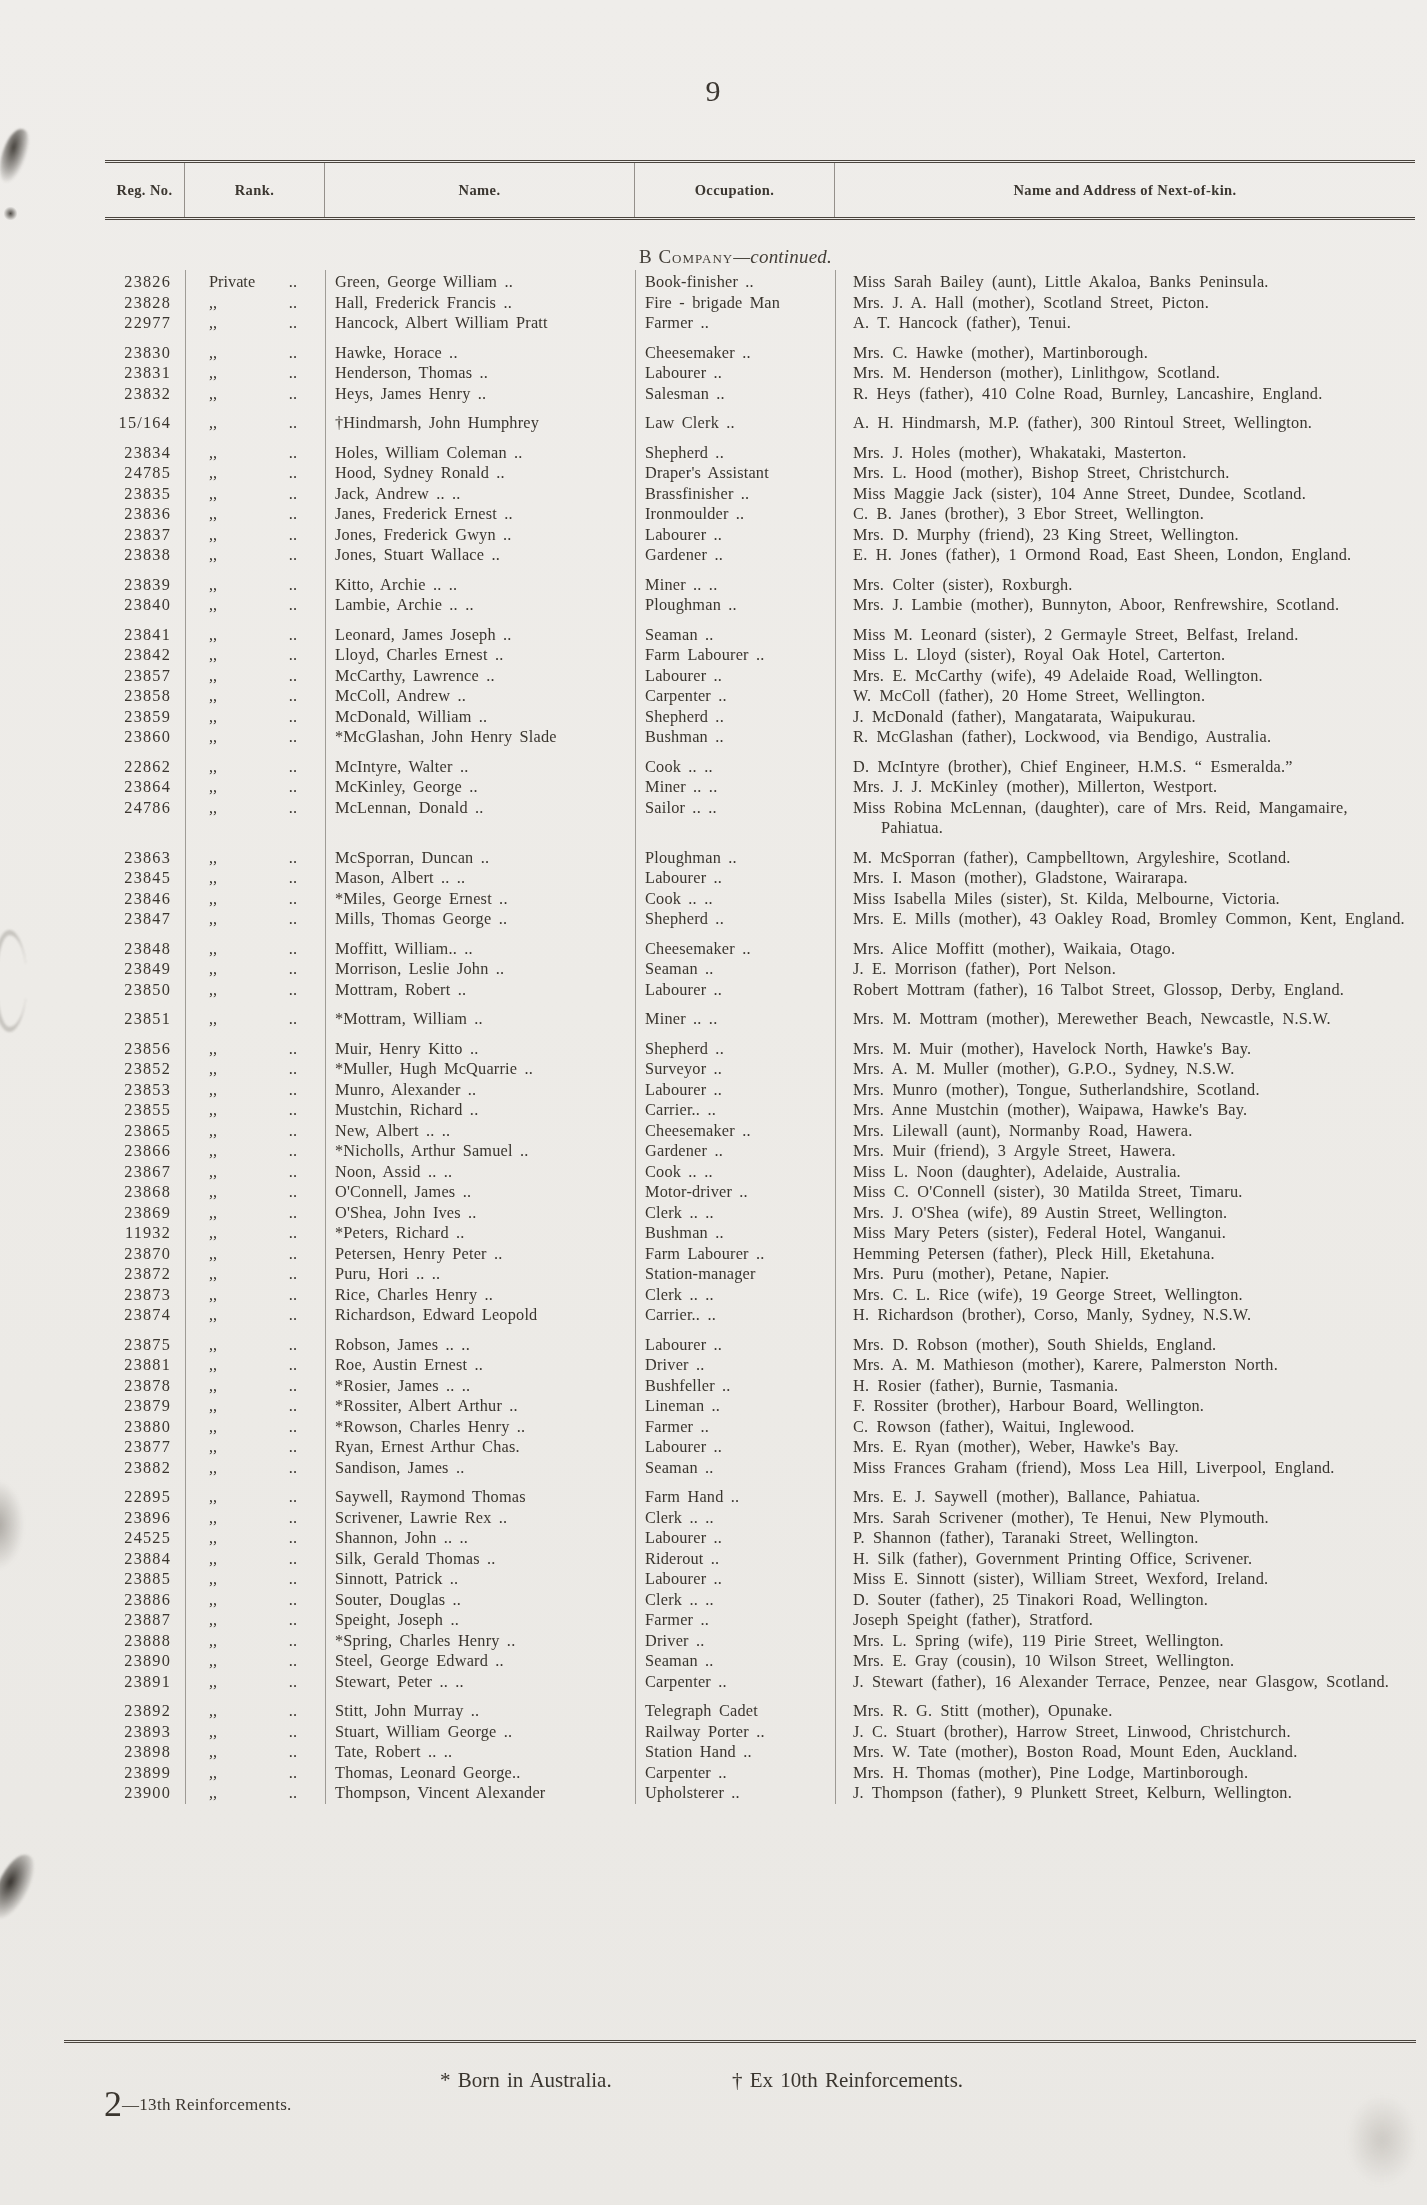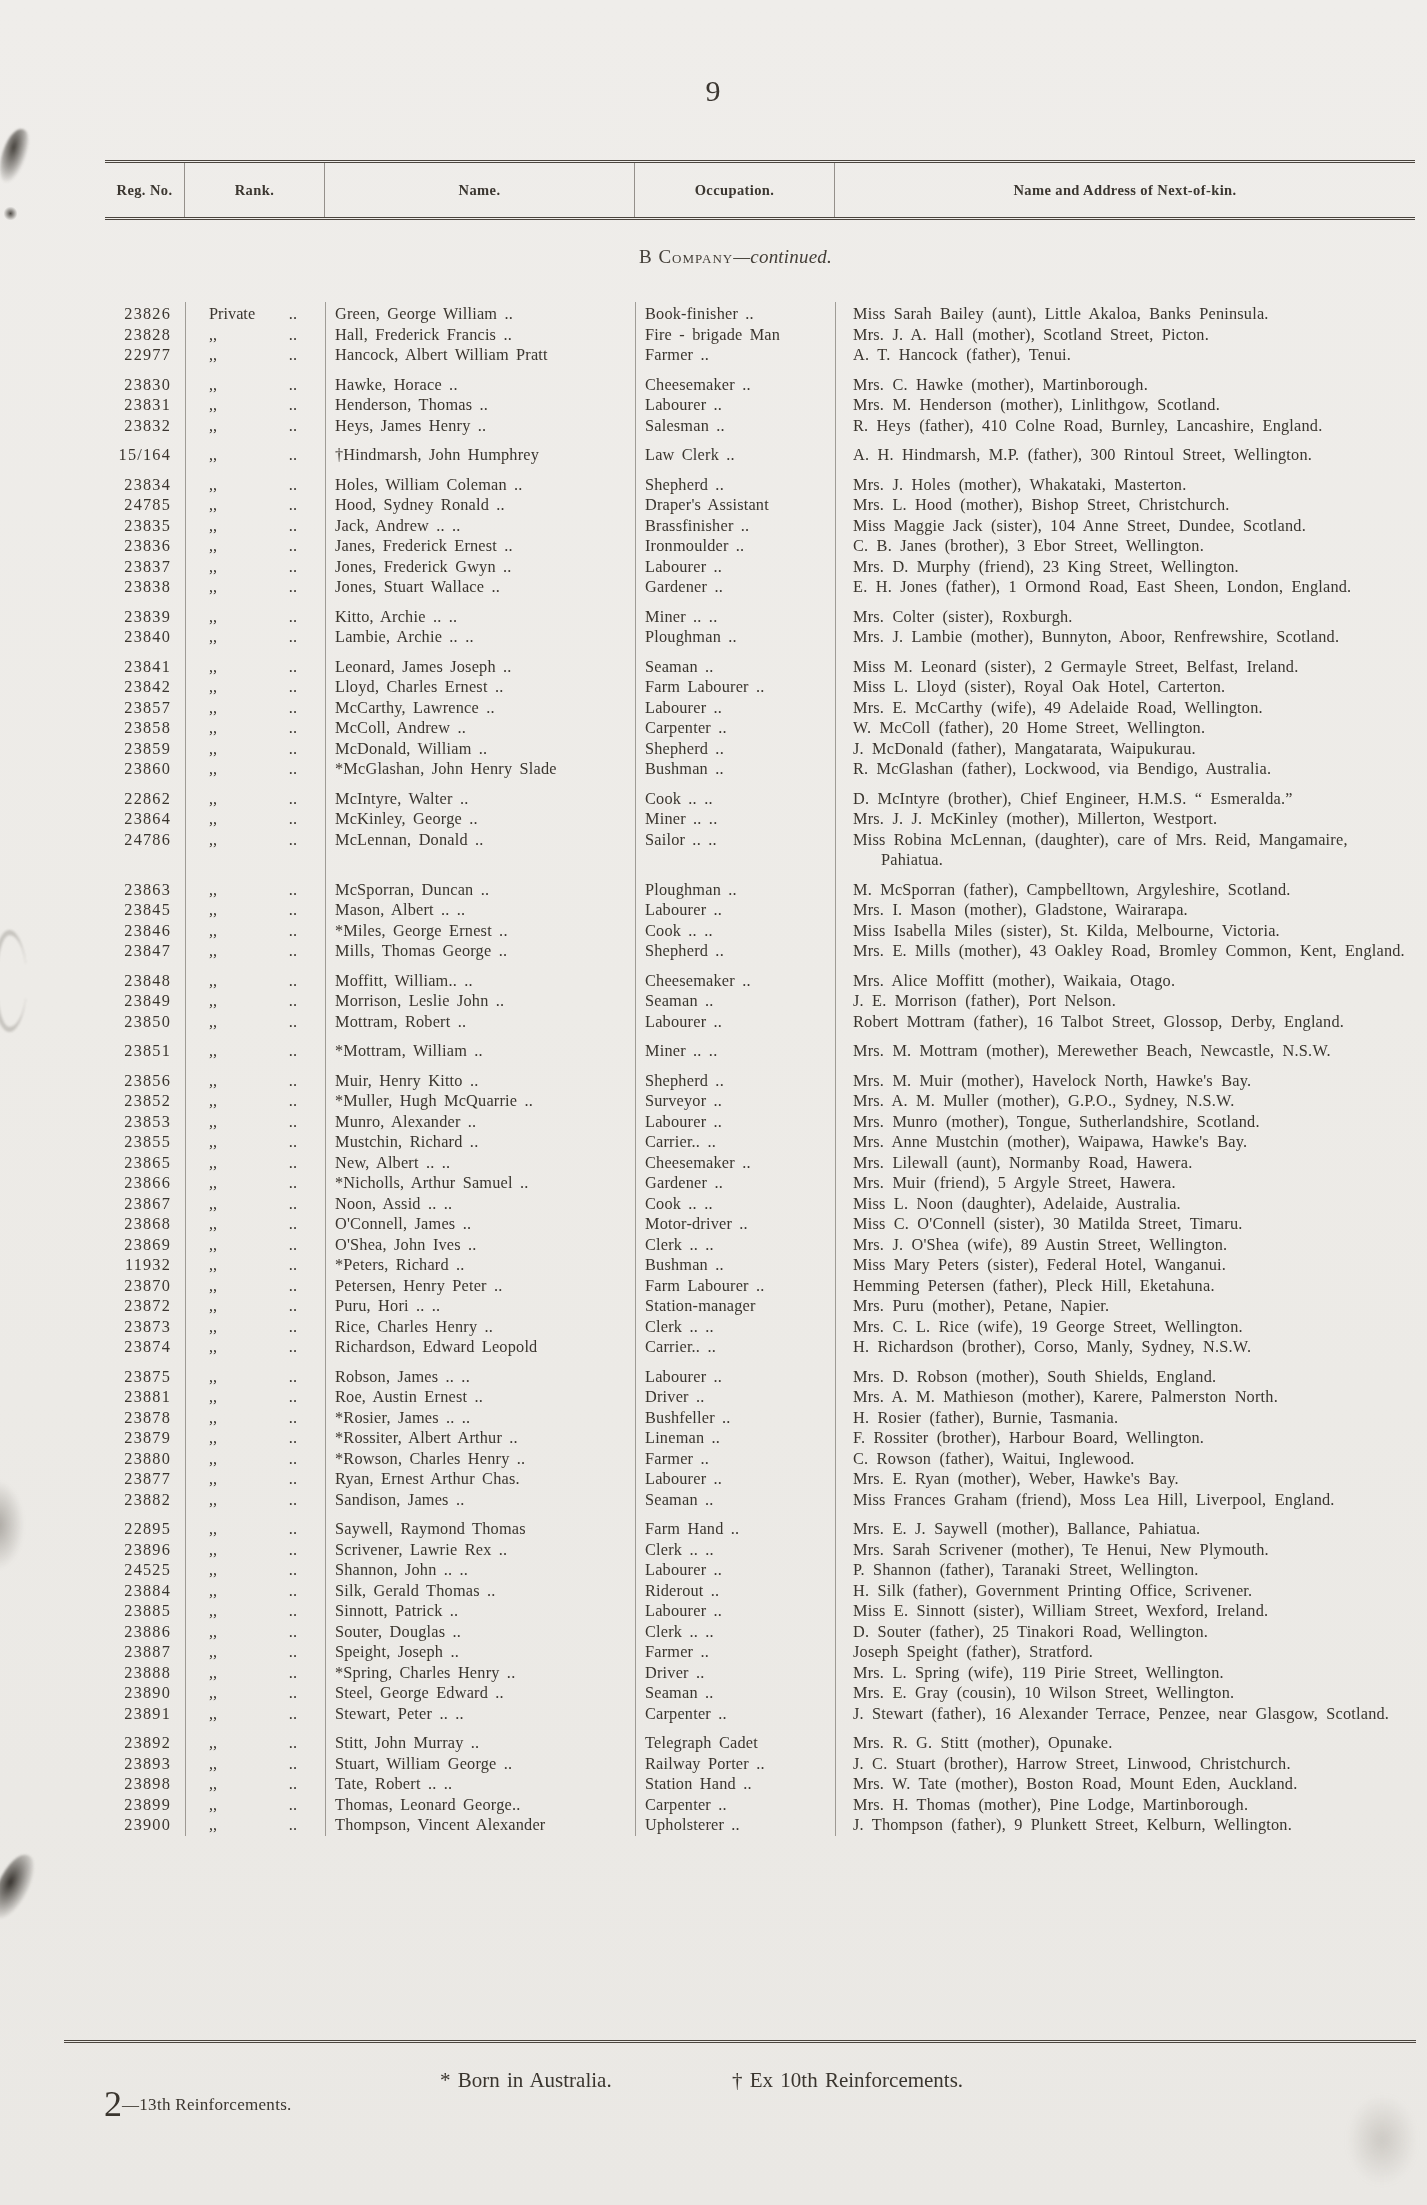--- a/index.html
+++ b/index.html
@@ -21,21 +21,21 @@
     border-right:1px solid rgba(74,68,61,.55);}
   .th:last-child{border-right:none;}
   
   .title-batt{position:absolute;top:230px;left:0;right:0;text-align:center;
     font-size:21px;letter-spacing:1.2px;color:#433e37;}
   .title-comp{position:absolute;top:246px;left:0;right:0;text-align:center;
     font-size:19px;letter-spacing:.8px;color:#433e37;padding-left:44px;}
   .smallcaps{font-variant:small-caps;letter-spacing:1px;}
   .cont{font-style:italic;letter-spacing:.2px;}
   
-  .tbody{position:absolute;left:105px;top:304px;width:1310px;}
+  .tbody{position:absolute;left:105px;top:272px;width:1310px;}
   .vline{position:absolute;top:-2px;bottom:0;width:1px;background:rgba(74,68,61,.48);}
   .vl1{left:80px}.vl2{left:220px}.vl3{left:530px}.vl4{left:730px}
   .row{display:grid;grid-template-columns:80px 140px 310px 200px 1fr;
     align-items:start;font-size:16.3px;line-height:20.5px;color:#3a352e;}
   .row.gap{margin-top:9px;}
   .c-reg{text-align:right;padding-right:14px;letter-spacing:1.2px;}
   .c-rank{display:flex;justify-content:space-between;padding:0 28px 0 24px;}
   .c-name{padding-left:36px;text-indent:-26px;padding-right:26px;
     word-spacing:3px;letter-spacing:.2px;}
   .c-occ{padding-left:10px;padding-right:6px;word-spacing:3px;letter-spacing:.2px;}
@@ -460,21 +460,21 @@
       <div class="c-kin">Mrs. Lilewall (aunt), Normanby Road, Hawera.</div>
     </div>
       <div class="row">
       <div class="c-reg">23866</div>
       <div class="c-rank">
         <span>,,</span>
         <span>..</span>
       </div>
       <div class="c-name">*Nicholls, Arthur Samuel ..</div>
       <div class="c-occ">Gardener ..</div>
-      <div class="c-kin">Mrs. Muir (friend), 5 Argyle Street, Hawera.</div>
+      <div class="c-kin">Mrs. Muir (friend), 3 Argyle Street, Hawera.</div>
     </div>
       <div class="row">
       <div class="c-reg">23867</div>
       <div class="c-rank">
         <span>,,</span>
         <span>..</span>
       </div>
       <div class="c-name">Noon, Assid .. ..</div>
       <div class="c-occ">Cook .. ..</div>
       <div class="c-kin">Miss L. Noon (daughter), Adelaide, Australia.</div>

